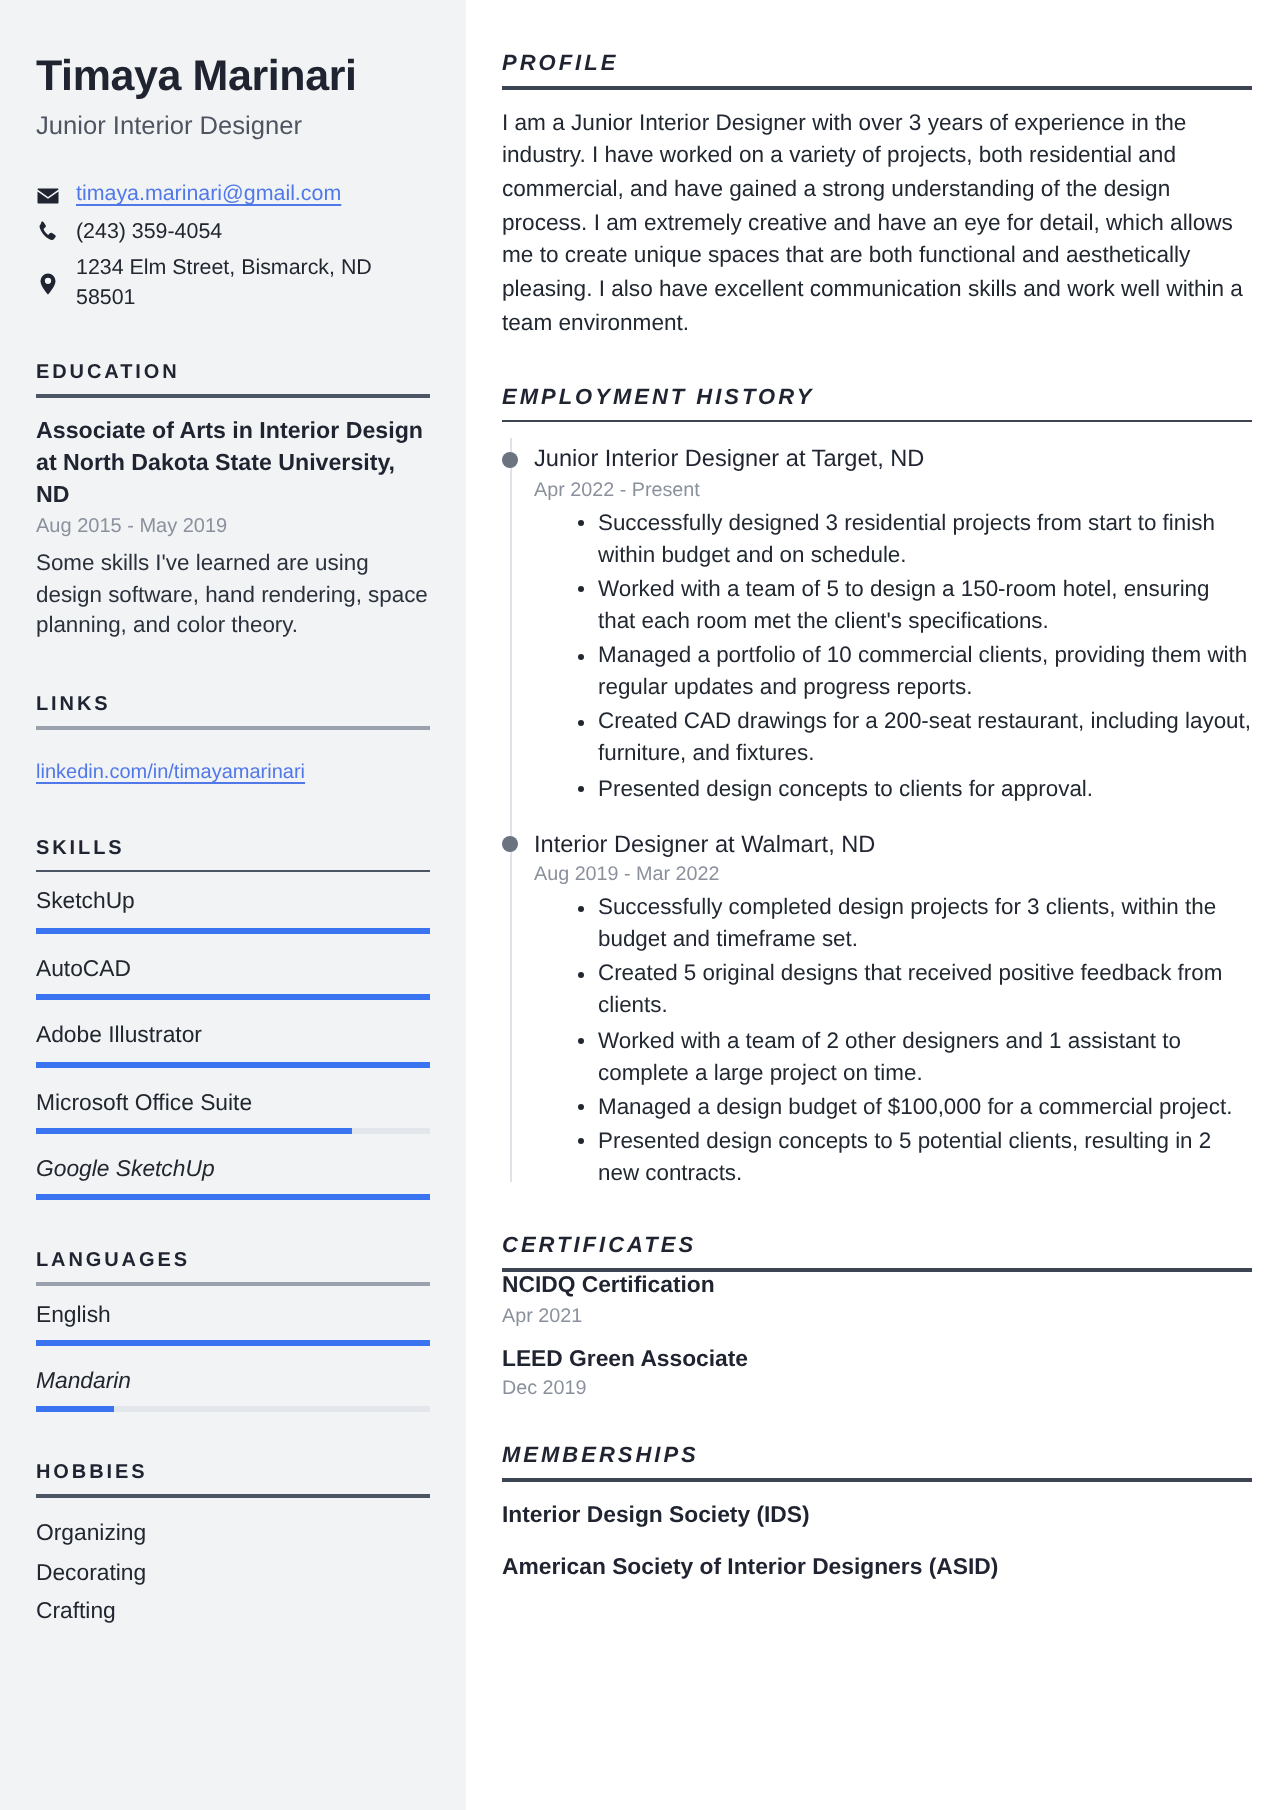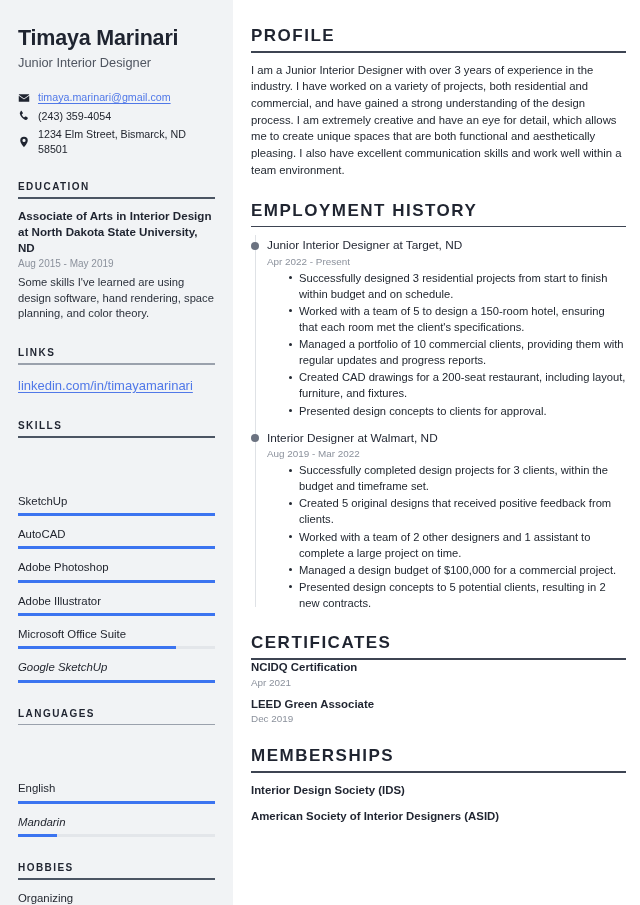--- a/index.html
+++ b/index.html
@@ -109,30 +109,30 @@
   }
   .edu-desc {
     font-size: 11.2px;
     color: #2b313b;
     line-height: 1.42;
     margin-top: 6px;
   }
 
   .links-body { padding-top: 11px; }
   .link-item {
-    font-size: 13px;
+    font-size: 10px;
     color: #5078e8;
     text-decoration: underline;
     text-underline-offset: 1.5px;
     line-height: 1.4;
     margin-top: 12px;
   }
 
   
-  .meter-list { padding-top: 8px; margin-top: 48px; }
+  .meter-list { padding-top: 8px; }
   .meter-item { margin-bottom: 11px; }
   .meter-item:last-child { margin-bottom: 0; font-style: italic; }
   .meter-label {
     font-size: 11.4px;
     color: #22262f;
     line-height: 1.35;
     margin-bottom: 4px;
   }
   .meter-track {
     height: 3px;
@@ -155,25 +155,26 @@
 
   
   .main {
     flex: 1;
     background: #ffffff;
     padding: 26px 14px 20px 18px;
   }
 
   .m-sec { margin-bottom: 22px; }
   .m-sec-title {
-    font-size: 17px;
+    font-size: 11px;
     font-weight: bold;
     letter-spacing: 1.5px;
     color: #1f2430;
     padding-bottom: 5px;
+    font-style: italic;
   }
   .m-sec-rule {
     height: 1.6px;
     background: #3d4452;
     width: 100%;
   }
 
   .profile-text {
     font-size: 11.3px;
     color: #222831;
@@ -332,26 +333,20 @@
       <div class="sec-rule"></div>
       <div class="meter-list">
         <div class="meter-item">
           <div class="meter-label">SketchUp</div>
           <div class="meter-track">
               <div class="meter-fill" style="width: 100%;"></div>
             </div>
         </div>
         <div class="meter-item">
           <div class="meter-label">AutoCAD</div>
-          <div class="meter-track">
-              <div class="meter-fill" style="width: 100%;"></div>
-            </div>
-        </div>
-        <div class="meter-item">
-          <div class="meter-label">Adobe Photoshop</div>
           <div class="meter-track">
               <div class="meter-fill" style="width: 100%;"></div>
             </div>
         </div>
         <div class="meter-item">
           <div class="meter-label">Adobe Illustrator</div>
           <div class="meter-track">
               <div class="meter-fill" style="width: 100%;"></div>
             </div>
         </div>

